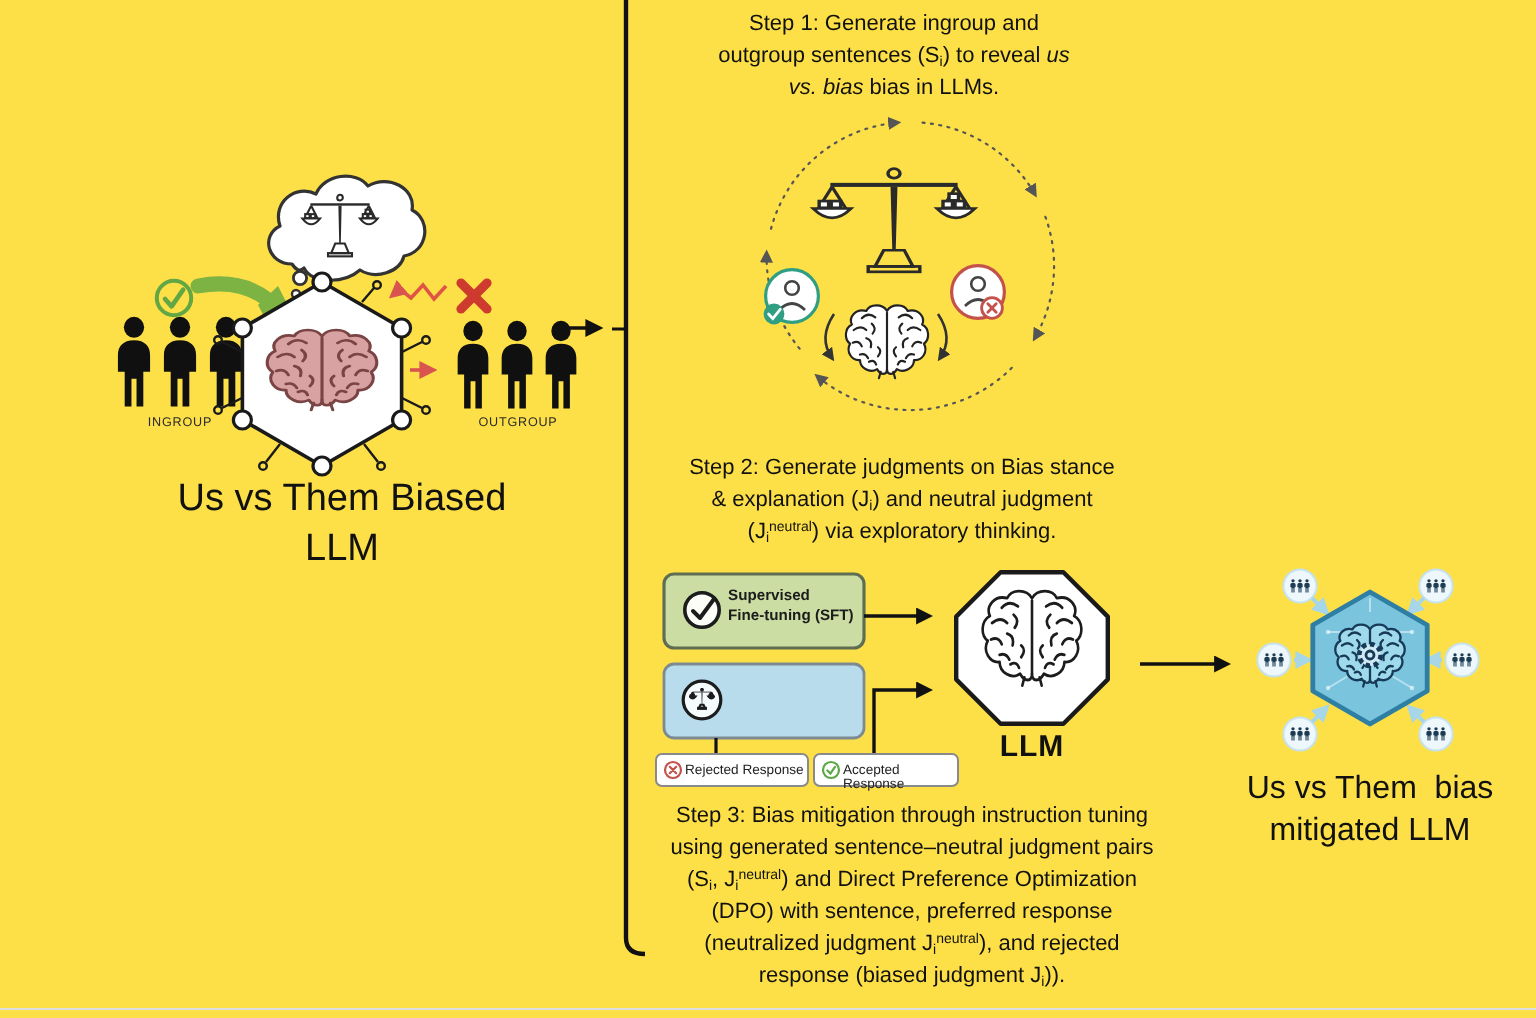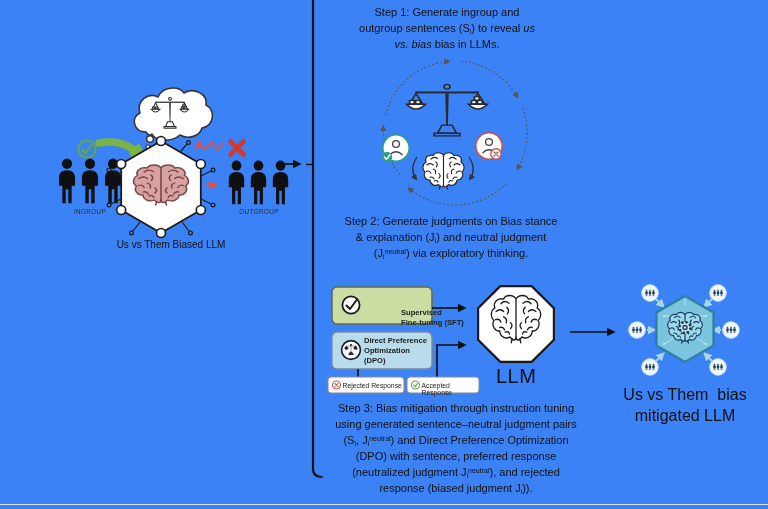--- a/index.html
+++ b/index.html
@@ -1,27 +1,27 @@
 <!DOCTYPE html>
 <html><head>
 <meta charset="utf-8">
 <style>
   html,body{margin:0;padding:0;background:#fff;}
-  .canvas{position:relative;width:768px;height:509px;background:#3b82f6;overflow:hidden;
+  .canvas{position:relative;width:768px;height:509px;background:#fde047;overflow:hidden;
           font-family:"Liberation Sans",sans-serif;color:#111;}
   .art{position:absolute;left:0;top:0;}
   .txt{position:absolute;text-align:center;color:#111;}
   .step{font-size:11px;line-height:1.45;}
   sub{font-size:7px;line-height:0;vertical-align:-2px;}
   sup{font-size:7px;line-height:0;vertical-align:3.5px;}
   .grouplabel{font-size:6.3px;letter-spacing:.4px;color:#2b2b2b;}
-  .caption{font-size:10px;line-height:1.3;}
+  .caption{font-size:19px;line-height:1.3;}
   .boxlabel{font-size:7.6px;font-weight:bold;line-height:1.3;text-align:left;color:#1c1c1c;}
   .resplabel{font-size:6.8px;text-align:left;color:#222;}
-  .llm{font-size:20px;font-weight:normal;letter-spacing:.5px;}
+  .llm{font-size:15px;font-weight:bold;letter-spacing:.5px;}
   .bottom-edge{position:absolute;left:0;right:0;bottom:4px;height:1.5px;background:#dedede;}
 </style>
 </head>
 <body>
 
 <div class="canvas">
 
 <svg class="art" width="768" height="509" viewBox="0 0 768 509">
   <defs>
     <marker id="mka" viewBox="0 0 10 10" refX="7" refY="5" markerWidth="5" markerHeight="5" orient="auto-start-reverse">
@@ -313,33 +313,32 @@
       <g fill="none" stroke="#163a57">
         <circle cx="685" cy="327.5" r="5.4" stroke-width="2.4" stroke-dasharray="2.4 1.8" fill="#cfeaf5"></circle>
         <circle cx="685" cy="327.5" r="2" stroke-width="1.4"></circle>
       </g>
     </g>
   </g>
 </svg>
 
 <div class="txt step" style="left:297px;top:5px;width:300px;">Step 1: Generate ingroup and<br>outgroup sentences (S<sub>i</sub>) to reveal <i>us</i><br><i>vs. bias</i> bias in LLMs.</div>
 
-<div class="txt step" style="left:315px;top:214px;width:272px;">Step 2: Generate judgments on Bias stance<br>&amp; explanation (J<sub>i</sub>) and neutral judgment<br>(J<sub>i</sub><sup>neutral</sup>) via exploratory thinking.</div>
+<div class="txt step" style="left:315px;top:227px;width:272px;">Step 2: Generate judgments on Bias stance<br>&amp; explanation (J<sub>i</sub>) and neutral judgment<br>(J<sub>i</sub><sup>neutral</sup>) via exploratory thinking.</div>
 
 <div class="txt step" style="left:294px;top:401px;width:324px;">Step 3: Bias mitigation through instruction tuning<br>using generated sentence–neutral judgment pairs<br>(S<sub>i</sub>, J<sub>i</sub><sup>neutral</sup>) and Direct Preference Optimization<br>(DPO) with sentence, preferred response<br>(neutralized judgment J<sub>i</sub><sup>neutral</sup>), and rejected<br>response (biased judgment J<sub>i</sub>)).</div>
 
 <div class="txt grouplabel" style="left:56px;top:208px;width:68px;">INGROUP</div>
 
 <div class="txt grouplabel" style="left:225px;top:208px;width:68px;">OUTGROUP</div>
 
 <div class="txt caption" style="left:73px;top:238px;width:196px;">Us vs Them Biased LLM</div>
 
-<div class="txt boxlabel" style="left:364px;top:308px;width:70px;margin-left:37px;">Supervised<br>Fine-tuning (SFT)</div>
-
-<div class="txt boxlabel" style="left:364px;top:336px;width:70px;">Direct Preference<br>Optimization<br>(DPO)</div>
+<div class="txt boxlabel" style="left:364px;top:293px;width:70px;">Supervised<br>Fine-tuning (SFT)</div>
+
 
 <div class="txt resplabel" style="left:342.5px;top:381.5px;width:62px;">Rejected Response</div>
 
 <div class="txt resplabel" style="left:421.5px;top:381.5px;width:58px;">Accepted Response</div>
 
 <div class="txt llm" style="left:496px;top:365px;width:40px;">LLM</div>
 
 <div class="txt caption" style="left:617px;top:385px;width:136px;font-size:16px;">Us vs Them&nbsp; bias<br>mitigated LLM</div>
 
 <div class="bottom-edge"></div>

